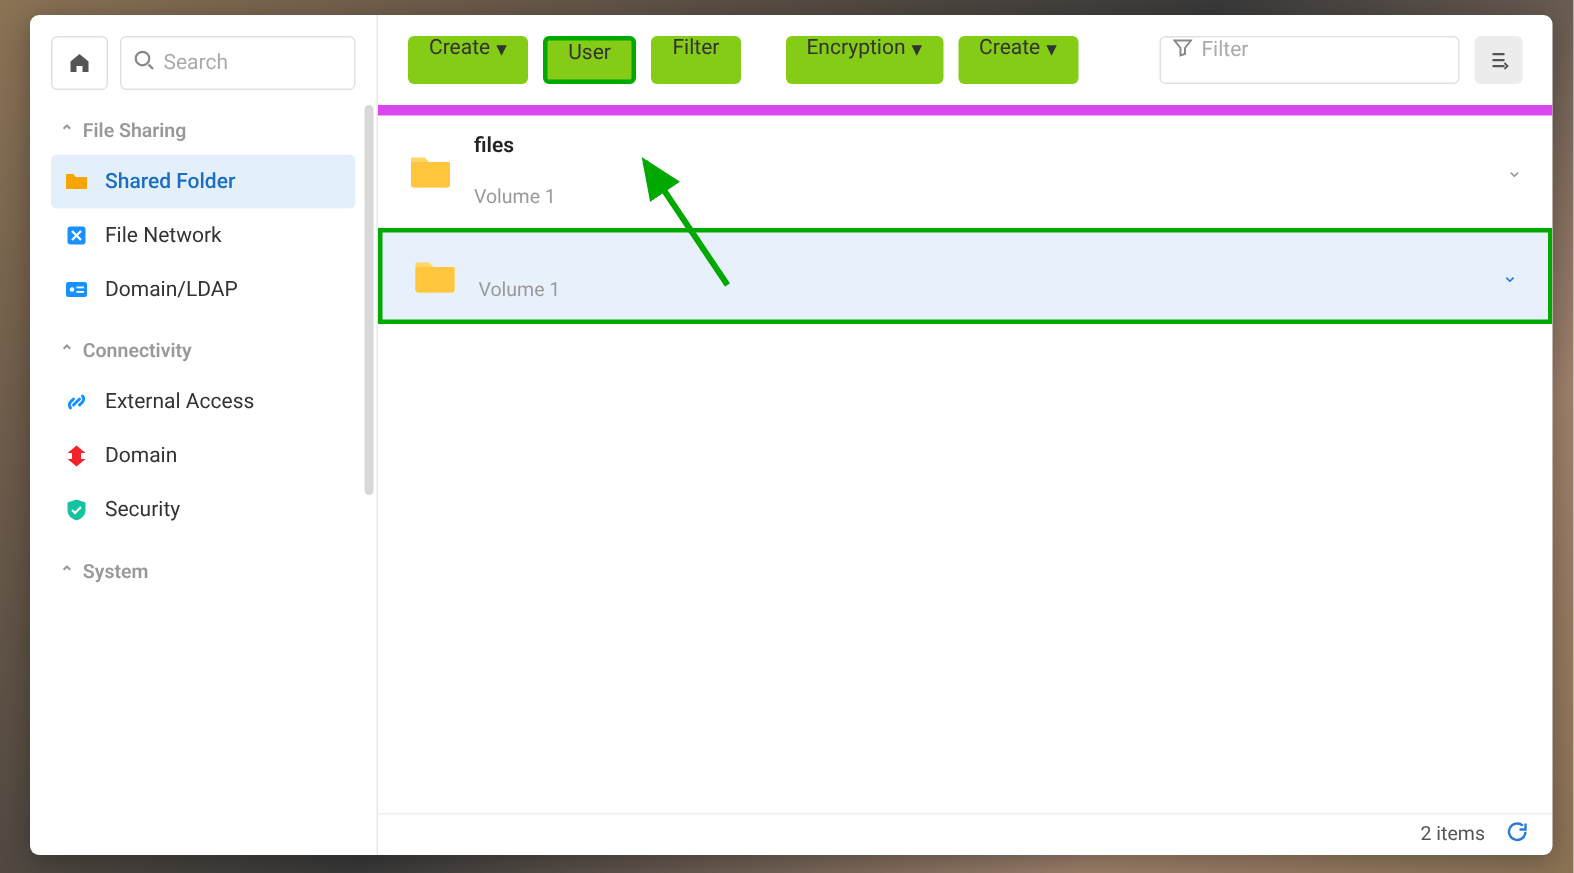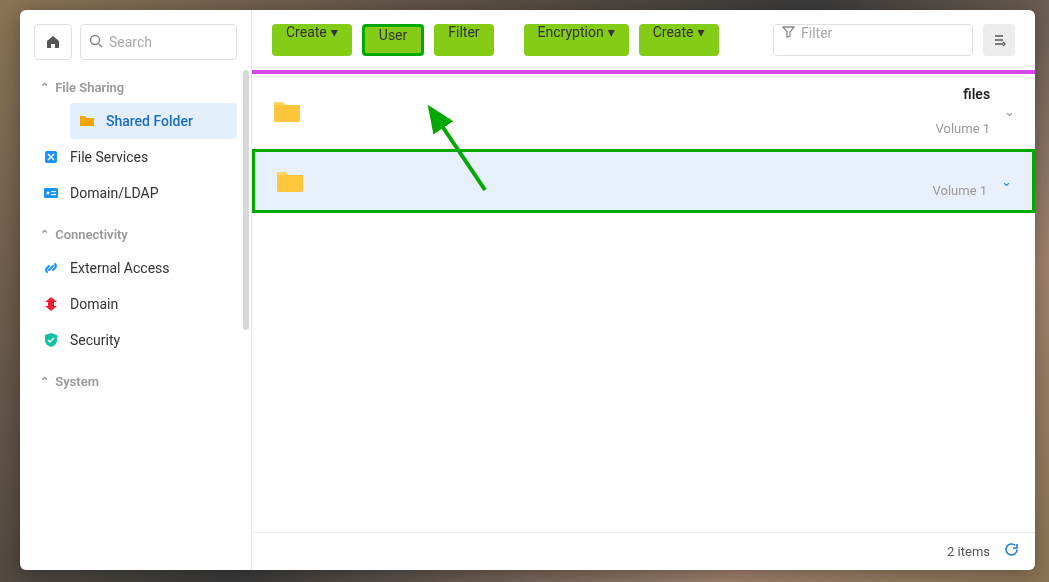--- a/index.html
+++ b/index.html
@@ -48,21 +48,21 @@
 .nav-section { margin-bottom: 8px; }
 .nav-header {
   display: flex; align-items: center; gap: 6px; color: #999; font-size: 13px;
   font-weight: 600; padding: 8px 6px; cursor: pointer;
 }
 .nav-header .chev { font-size: 11px; }
 .nav-item {
   display: flex; align-items: center; gap: 10px; padding: 9px 8px;
   border-radius: 4px; cursor: pointer; color: #333; font-size: 14px;
 }
-.nav-item.active { background: #e3f0fb; color: #1b6ec2; font-weight: 500; margin-left: 36px; }
+.nav-item.active { background: #e3f0fb; color: #1b6ec2; font-weight: 500; }
 .nav-item .nicon { width: 18px; height: 18px; display: flex; align-items: center; justify-content: center; }
 .sidebar-scroll {
   position: absolute; right: 2px; top: 60px; width: 6px; height: 260px;
   background: #d8d8d8; border-radius: 3px;
 }
 .main { flex: 1; display: flex; flex-direction: column; }
 .toolbar {
   height: 60px; display: flex; align-items: center; padding: 0 20px; gap: 10px;
 }
 .btn {
@@ -77,34 +77,34 @@
   display: flex; align-items: flex-start; padding: 0 8px; background: #fff;
 }
 .filter-wrap .fi { color: #888; font-size: 13px; margin-right: 6px; }
 .filter-wrap input { border: none; outline: none; width: 100%; font-size: 14px; }
 .filter-wrap input::placeholder { color: #aaa; }
 .sort-btn {
   width: 32px; height: 32px; background: #ececec; border-radius: 4px;
   display: flex; align-items: center; justify-content: center; color: #555;
   font-size: 14px;
 }
-.list { flex: 1; overflow: auto; border-top: 4px solid #d946ef; text-align: right; }
+.list { flex: 1; overflow: auto; border-top: 7px solid #d946ef; }
 .row {
   display: flex; align-items: center; padding: 12px 20px; gap: 14px;
   border-bottom: 1px solid #f2f2f2; cursor: pointer;
 }
 .row .folder-icon { width: 30px; height: 26px; }
 .row .meta { flex: 1; display: flex; flex-direction: column; }
 .row .name { font-size: 14px; font-weight: 600; color: #222; }
 .row .vol { font-size: 13px; color: #999; margin-top: 19px; }
 .row .chev { color: #999; font-size: 13px; }
 .row.selected { background: #e8f1fb; border: 3px solid #00a800; }
 .row.selected .chev { color: #2a7bd6; }
 .statusbar {
-  height: 38px; border-top: 1px solid #eee; display: flex; align-items: center;
+  height: 28px; border-top: 1px solid #eee; display: flex; align-items: center;
   justify-content: flex-end; padding: 0 16px; gap: 14px; font-size: 13px; color: #555;
 }
 .statusbar .refresh { color: #2a7bd6; cursor: pointer; font-size: 15px; }
 .annotation-arrow {
   position: absolute; pointer-events: none;
 }
 </style>
 </head>
 <body>
 
@@ -143,21 +143,21 @@
               </span>
               <span>Shared Folder</span>
             </div>
             <div class="nav-item">
               <span class="nicon">
                 <svg width="18" height="18" viewBox="0 0 18 18">
                   <rect x="3" y="3" width="12" height="12" rx="2" fill="#1890ff"></rect>
                   <path d="M6 6l6 6M12 6l-6 6" stroke="#fff" stroke-width="1.5"></path>
                 </svg>
               </span>
-              <span>File Services</span>
+              <span>File Network</span>
             </div>
             <div class="nav-item">
               <span class="nicon">
                 <svg width="18" height="18" viewBox="0 0 18 18">
                   <rect x="2" y="4" width="14" height="10" rx="1.5" fill="#1890ff"></rect>
                   <circle cx="6" cy="9" r="1.5" fill="#fff"></circle>
                   <rect x="9" y="7" width="5" height="1.2" fill="#fff"></rect>
                   <rect x="9" y="10" width="5" height="1.2" fill="#fff"></rect>
                 </svg>
               </span>

